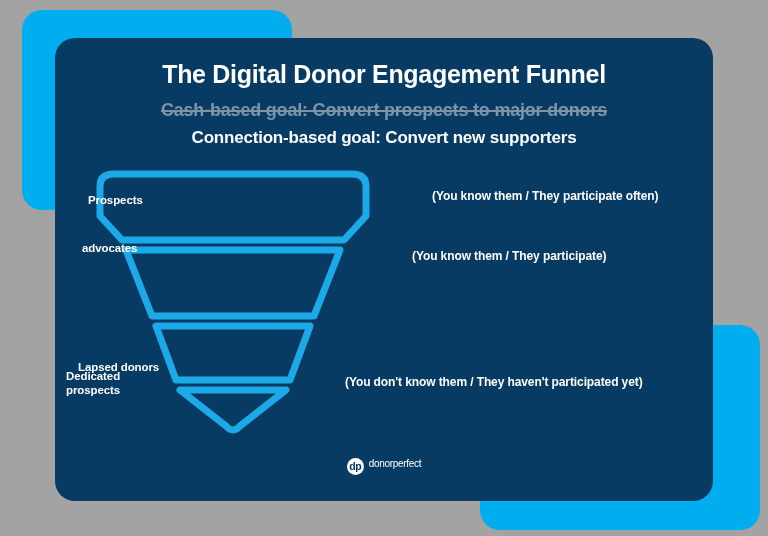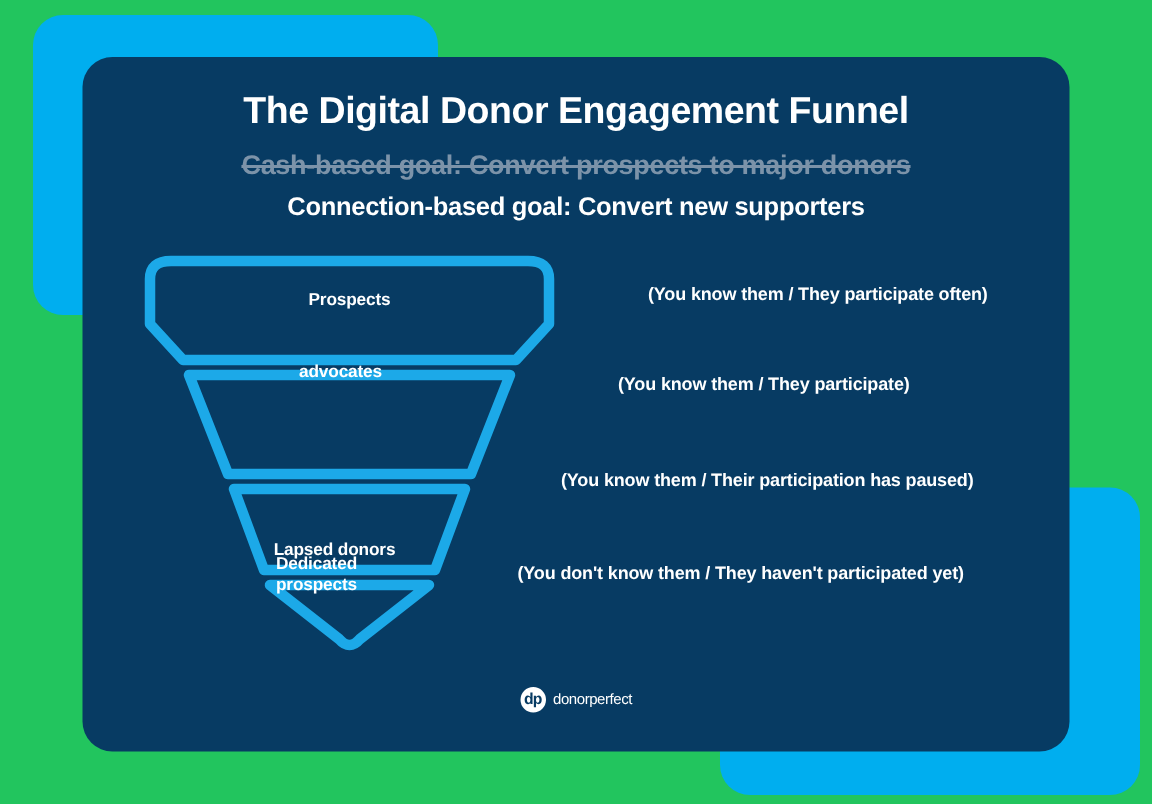--- a/index.html
+++ b/index.html
@@ -12,21 +12,21 @@
     height: 536px;
     position: relative;
     overflow: hidden;
     font-family: "Liberation Sans", "DejaVu Sans", sans-serif;
   }
   #stage {
     position: absolute;
     inset: 0;
     width: 768px;
     height: 536px;
-    background: #22c55e;
+    background: #a3a3a3;
   }
 
   
   .accent-card {
     position: absolute;
     background: #00AEEF;
     border-radius: 20px;
   }
   .accent-top-left {
     left: 22px;
@@ -107,21 +107,20 @@
     position: absolute;
     left: 33px;
     top: 130px;
     width: 290px;
     height: 270px;
     pointer-events: none;
   }
   .seg-label {
     position: absolute;
     width: 100%;
-    text-align: center;
     color: #ffffff;
     font-size: 11.5px;
     font-weight: bold;
     line-height: 14px;
     letter-spacing: -0.1px;
   }
   .seg-label.l0 { top: 25px; }
   .seg-label.l1 { top: 73px; left: -6px; }
   .seg-label.l2 { top: 148px; left: -10px; margin-top: 44px; }
   .seg-label.l3 { top: 201px; left: -22px; }
@@ -141,21 +140,20 @@
   .note.n3 { left: 290px; top: 337px; }
 
   
   .logo {
     position: absolute;
     left: 0;
     top: 420px;
     width: 100%;
     display: flex;
     justify-content: center;
-    align-items: center;
     gap: 5px;
   }
   .logo-mark {
     width: 17px;
     height: 17px;
     border-radius: 50%;
     background: #ffffff;
     color: #073B63;
     font-size: 10.5px;
     font-weight: bold;
@@ -214,21 +212,20 @@
         <span>Lapsed donors</span>
       </div>
       <div class="seg-label l3">
         <div>Dedicated</div>
         <div>prospects</div>
       </div>
     </div>
 
     <div class="note n0">(You know them / They participate often)</div>
     <div class="note n1">(You know them / They participate)</div>
-    <div class="note n2">(You know them / Their participation has paused)</div>
     <div class="note n3">(You don't know them / They haven't participated yet)</div>
 
     <div class="logo">
       <span class="logo-mark">dp</span>
       <span class="logo-text">donorperfect</span>
     </div>
 
   </div>
 </div>
 

